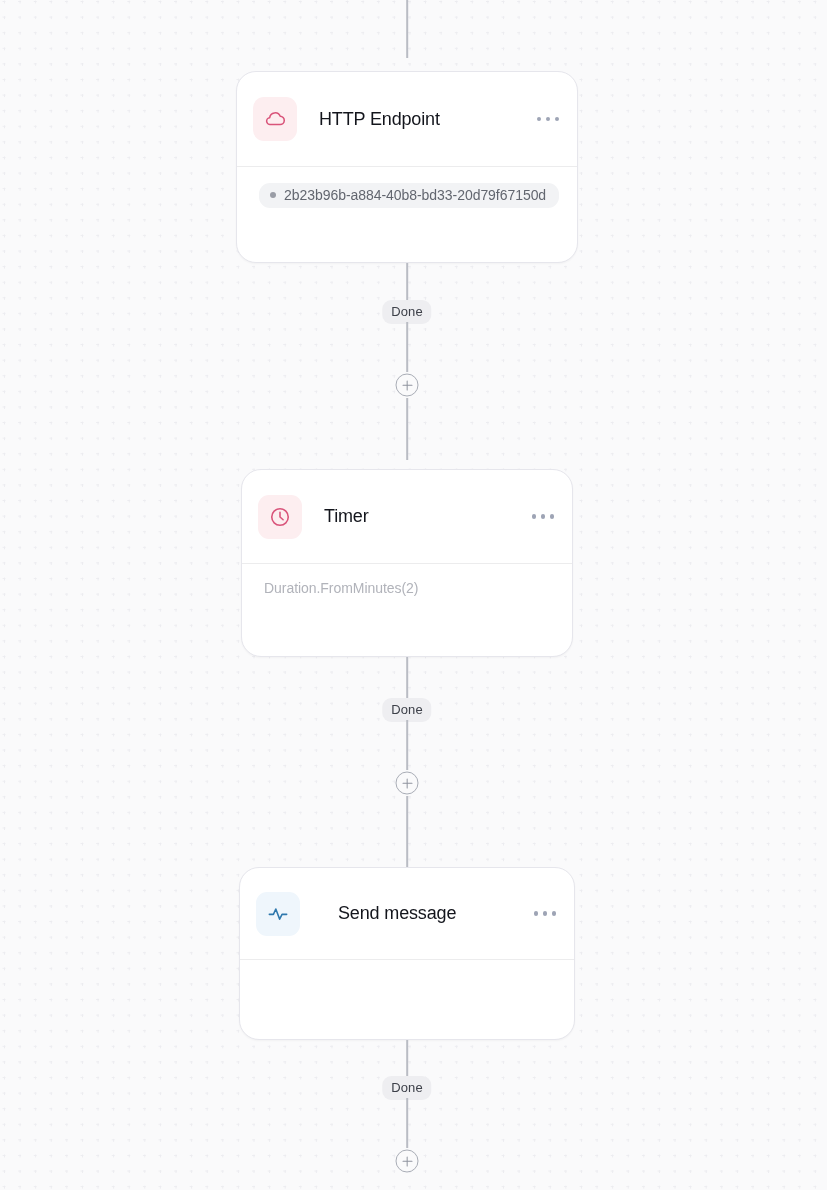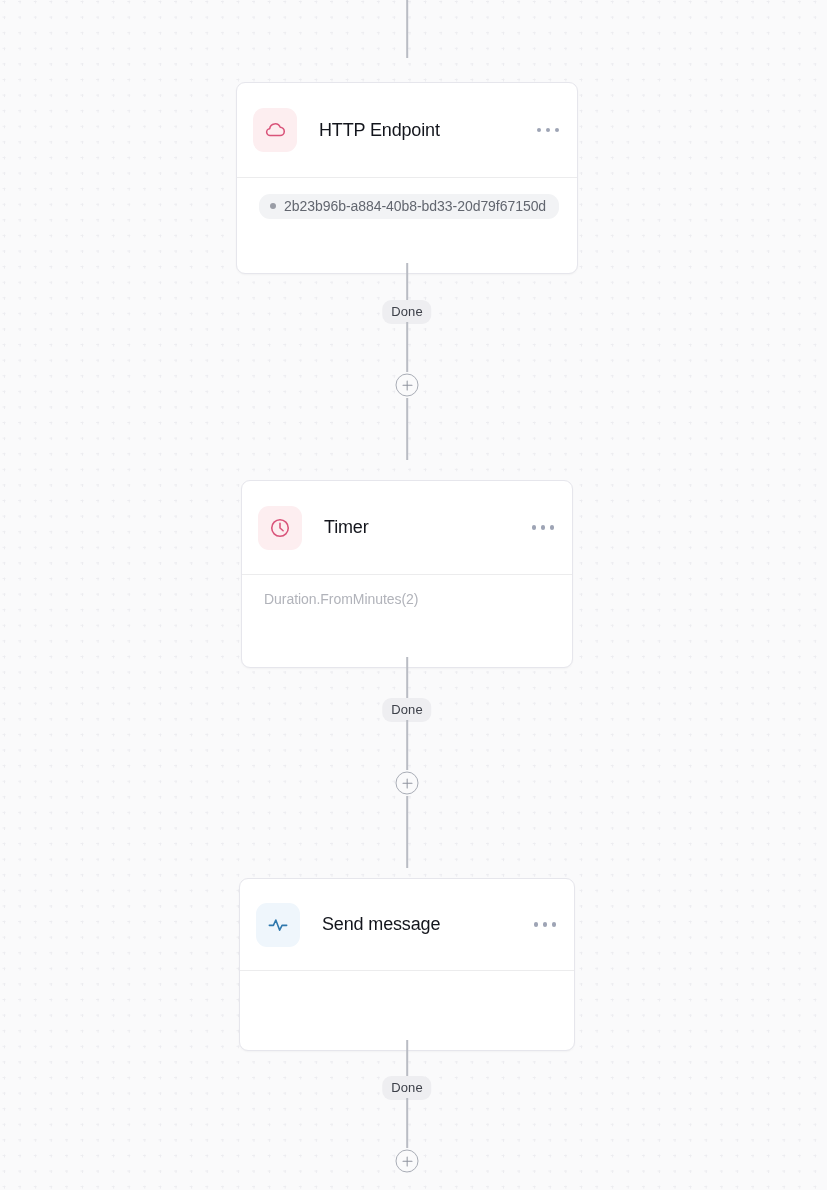--- a/index.html
+++ b/index.html
@@ -91,25 +91,24 @@
     left: 50%; top: 50%;
     width: 1.7px; height: 10px;
     transform: translate(-50%, -50%);
   }
 
   
   .node {
     position: absolute;
     background: #ffffff;
     border: 1px solid #e6e6ec;
-    border-radius: 9px;
+    border-radius: 20px;
     box-sizing: border-box;
     box-shadow: 0 1px 2px rgba(20, 22, 30, 0.035);
     overflow: hidden;
-    margin-top: 11px;
   }
   .node-header {
     display: flex;
     align-items: center;
     padding: 0 16px;
     border-bottom: 1px solid #ececed;
     box-sizing: border-box;
   }
   .node-icon {
     width: 44px;
@@ -235,21 +234,21 @@
       </div>
     </div>
 
     <div class="conn-line" style="left:407px; top:657px; height:43px;"></div>
     <div class="done-pill" style="left:407px; top:710px;">Done</div>
     <div class="conn-line" style="left:407px; top:720px; height:50px;"></div>
     <div class="plus-btn" style="left:407px; top:783px;"></div>
     <div class="conn-line" style="left:407px; top:796px; height:72px;"></div>
 
     <div class="node" style="left:239px; top:867px; width:336px; height:173px;">
-      <div class="node-header" style="height:92px;">
+      <div class="node-header" style="height:92px;gap:16px;">
         <div class="node-icon" style="background:#eff6fc;">
           <svg width="22" height="22" viewBox="0 0 24 24" fill="none" stroke="#2f78ad" stroke-width="1.7" stroke-linecap="round" stroke-linejoin="round">
             <polyline points="2.5 12.4 7 12.4 9.6 6.6 13.8 17.6 16.4 12.4 21.5 12.4"></polyline>
           </svg>
         </div>
         <div class="node-title">Send message</div>
         <div class="node-menu">
           <i></i>
             <i></i>
             <i></i>

